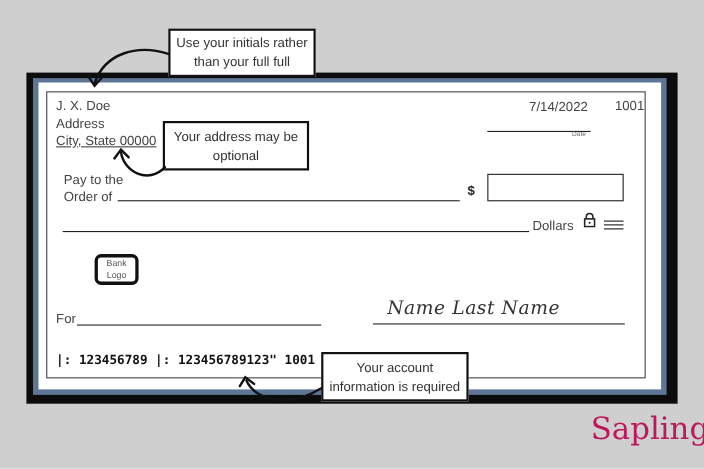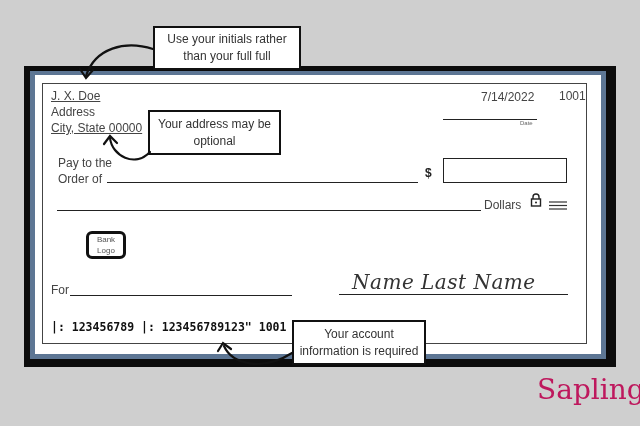--- a/index.html
+++ b/index.html
@@ -8,32 +8,32 @@
   .frame-black{left:24px;top:66px;width:592px;height:301px;background:#0c0c0c;}
   .frame-blue{left:30px;top:71px;width:576px;height:288px;background:#5d7694;}
   .frame-white{left:35px;top:75px;width:566px;height:279px;background:#fff;}
   .check{left:42px;top:83px;width:543px;height:259px;border:1.5px solid #444;background:#fff;}
   .txt{font-size:12px;color:#444;line-height:16px;}
   .line{height:0;border-top:1.3px solid #222;}
   .callout{background:#fff;border:2px solid #111;font-size:12px;color:#333;text-align:center;line-height:17px;box-sizing:border-box;display:flex;align-items:center;justify-content:center;}
   .amount-box{left:443px;top:158px;width:124px;height:25px;border:1.5px solid #222;box-sizing:border-box;}
   .logo-box{left:86px;top:231px;width:40px;height:28px;border:3px solid #111;border-radius:6px;box-sizing:border-box;font-size:8px;color:#555;text-align:center;display:flex;align-items:center;justify-content:center;line-height:11px;}
   .micr{font-family:"DejaVu Sans Mono",monospace;font-weight:bold;font-size:11.5px;color:#111;}
-  .sig{font-family:"DejaVu Serif",serif;font-style:italic;font-size:20px;color:#333;letter-spacing:0.5px;}
+  .sig{font-family:"DejaVu Serif",serif;font-style:italic;font-size:17px;color:#333;letter-spacing:0.5px;}
   .brand{font-family:"DejaVu Serif",serif;font-size:28px;color:#be185d;}
 </style>
 </head>
 <body>
 
 <div class="abs frame-black"></div>
 <div class="abs frame-blue"></div>
 <div class="abs frame-white"></div>
 <div class="abs check"></div>
 
-<div class="abs txt" style="left:51px;top:88px;text-decoration:underline;">J. X. Doe</div>
+<div class="abs txt" style="left:51px;top:88px;">J. X. Doe</div>
 <div class="abs txt" style="left:51px;top:104px;">Address</div>
 <div class="abs txt" style="left:51px;top:120px;text-decoration:underline;">City, State 00000</div>
 
 <div class="abs txt" style="left:559px;top:88px;">1001</div>
 <div class="abs txt" style="left:481px;top:89px;text-align:right;">7/14/2022</div>
 <div class="abs line" style="left:443px;top:119px;width:94px;"></div>
 <div class="abs" style="left:520px;top:120px;font-size:6px;color:#666;">Date</div>
 
 <div class="abs txt" style="left:58px;top:155px;">Pay to the</div>
 <div class="abs txt" style="left:58px;top:171px;">Order of</div>
@@ -63,21 +63,21 @@
 </div>
 
 <div class="abs txt" style="left:51px;top:282px;">For</div>
 <div class="abs line" style="left:70px;top:295px;width:222px;"></div>
 
 <div class="abs sig" style="left:352px;top:270px;">Name Last Name</div>
 <div class="abs line" style="left:339px;top:294px;width:229px;"></div>
 
 <div class="abs micr" style="left:51px;top:320px;">|: 123456789 |: 123456789123" 1001</div>
 
-<div class="abs callout" style="left:153px;top:26px;width:148px;height:44px;">
+<div class="abs callout" style="left:153px;top:26px;width:134px;height:44px;">
   <div><span>Use your initials rather</span><br><span>than your full full</span></div>
 </div>
 <div class="abs callout" style="left:148px;top:110px;width:133px;height:45px;border-width:2.5px;">
   <div><span>Your address may be</span><br><span>optional</span></div>
 </div>
 <div class="abs callout" style="left:292px;top:320px;width:134px;height:45px;">
   <div><span>Your account</span><br><span>information is required</span></div>
 </div>
 
 <svg class="abs" style="left:0;top:0;" width="640" height="426">

